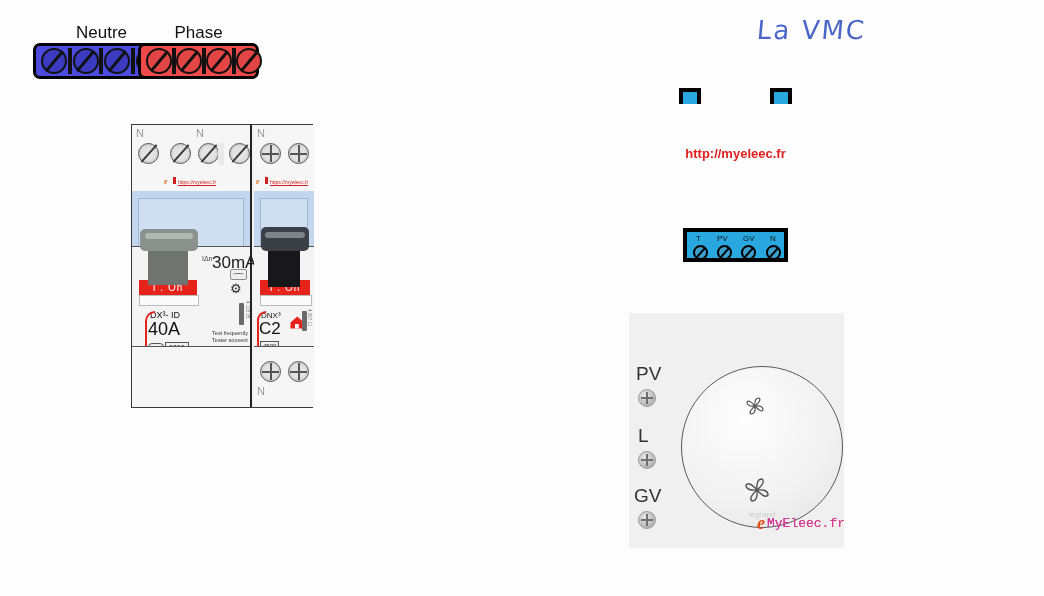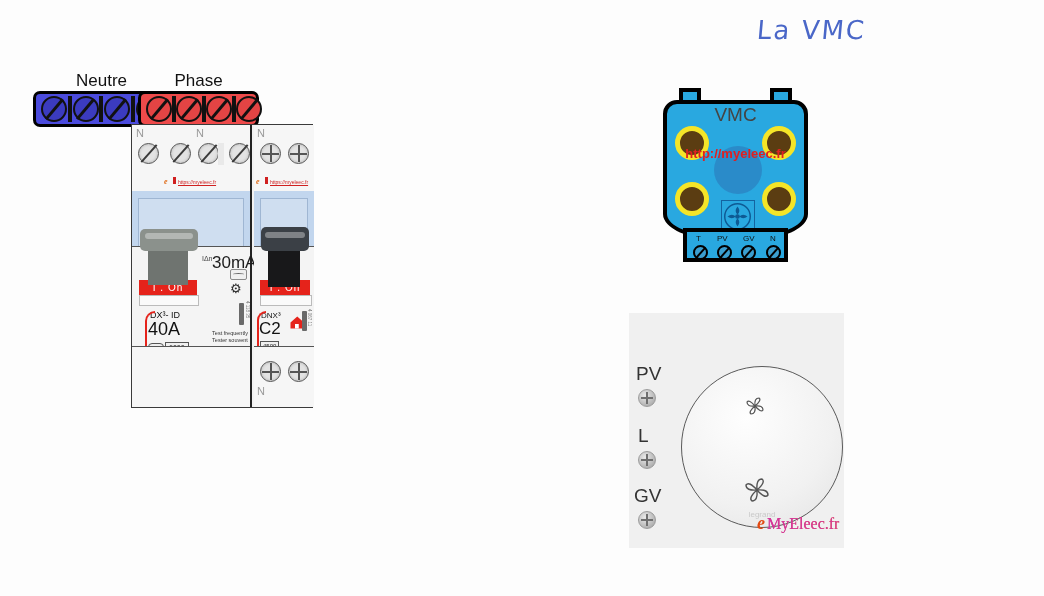--- a/index.html
+++ b/index.html
@@ -13,21 +13,21 @@
     font-family: "Liberation Sans", sans-serif;
     position: relative;
     overflow: hidden;
   }
   .stage {
     position: absolute;
     inset: 0;
   }
 
   
-  .tb-group { position: absolute; margin-top: 48px; }
+  .tb-group { position: absolute; }
   .tb-label {
     text-align: center;
     font-size: 17px;
     color: #111;
     font-family: "Liberation Sans", sans-serif;
     line-height: 18px;
     margin-bottom: 1px;
     white-space: nowrap;
   }
   .tb-body {
@@ -503,22 +503,22 @@
     gap: 2px;
   }
   #myeleec-logo .glyph {
     font-size: 18px;
     font-weight: bold;
     font-style: italic;
     font-family: "Liberation Serif", serif;
     color: #e24a12;
   }
   #myeleec-logo .txt {
-    font-size: 16px;
-    font-family: Liberation Serif, serif;
+    font-size: 13px;
+    font-family: Liberation Mono, monospace;
     background: linear-gradient(90deg, #d11a8a, #e87a1e);
     -webkit-background-clip: text;
     background-clip: text;
     color: #d4379a;
   }
 </style>
 </head>
 <body>
 
 <div class="stage">
@@ -653,39 +653,20 @@
       </div>
     </div>
   </div>
 
   <div id="vmc-title">La VMC</div>
 
   <div id="vmc-unit">
     <div class="vmc-tab" id="vmc-tab-l"></div>
     <div class="vmc-tab" id="vmc-tab-r"></div>
 
-    <div id="vmc-body">
-      <div id="vmc-text">VMC</div>
-      <div id="vmc-center"></div>
-      <div class="port" id="port-tl"></div>
-      <div class="port" id="port-tr"></div>
-      <div class="port" id="port-bl"></div>
-      <div class="port" id="port-br"></div>
-
-      <div id="vmc-fan-box">
-        <svg viewBox="0 0 34 34" width="31" height="31">
-          <circle cx="17" cy="17" r="14" fill="none" stroke="#0e5a94" stroke-width="1.6"></circle>
-          <path d="M17 6 q4 5 0 9 q-4 -4 0 -9 Z" fill="#0e5a94"></path>
-          <path d="M28 17 q-5 4 -9 0 q4 -4 9 0 Z" fill="#0e5a94"></path>
-          <path d="M17 28 q-4 -5 0 -9 q4 4 0 9 Z" fill="#0e5a94"></path>
-          <path d="M6 17 q5 -4 9 0 q-4 4 -9 0 Z" fill="#0e5a94"></path>
-          <circle cx="17" cy="17" r="2.6" fill="#0e5a94"></circle>
-        </svg>
-      </div>
-    </div>
 
     <div id="vmc-wm">http://myeleec.fr</div>
 
     <div id="vmc-base">
       <span class="vmc-t-label" style="left:9px;">T</span>
       <span class="vmc-t-label" style="left:30px;">PV</span>
       <span class="vmc-t-label" style="left:56px;">GV</span>
       <span class="vmc-t-label" style="left:83px;">N</span>
       <div class="vmc-t-screw" style="left:6px;"></div>
       <div class="vmc-t-screw" style="left:30px;"></div>

